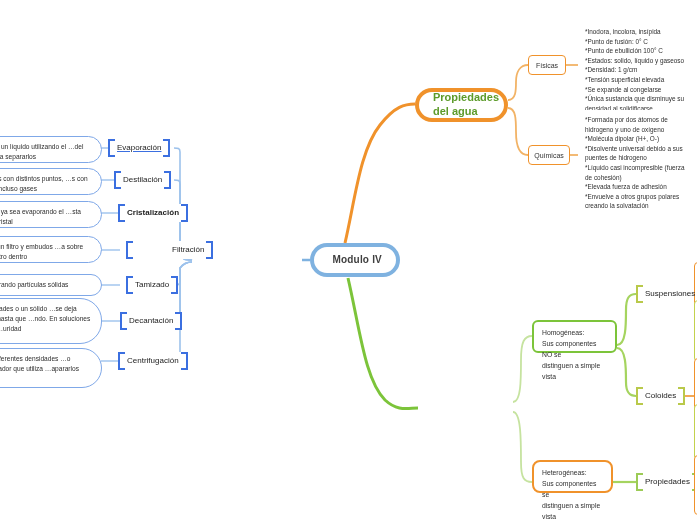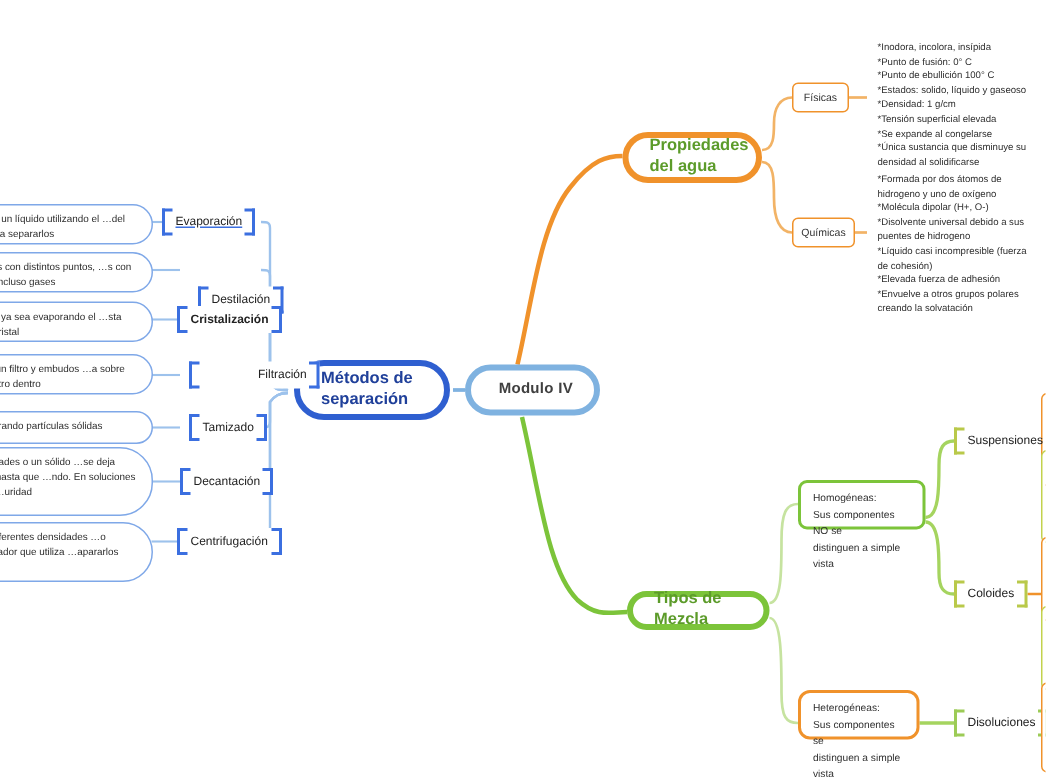--- a/index.html
+++ b/index.html
@@ -118,28 +118,25 @@
 
     <path d="M684,294 L694,294" stroke="#f0922b" stroke-width="1.6" fill="none"></path>
     <path d="M684,396 L694,396" stroke="#f0922b" stroke-width="1.6" fill="none"></path>
     <path d="M686,482 L694,482" stroke="#f0922b" stroke-width="1.6" fill="none"></path>
   </svg>
 
   <div class="node pill center-node" style="left:310px;top:243px;width:90px;height:34px;">
     <span>Modulo IV</span>
   </div>
 
-  <div class="node pill blue-pill" style="left:196px;top:240px;width:104px;height:40px;">
-    <span>Métodos de separación</span>
-  </div>
 
   <div class="bracket blue" style="left:108px;top:139px;height:18px;text-decoration:underline;">
     <span class="txt">Evaporación</span>
   </div>
-  <div class="bracket blue" style="left:132px;top:171px;height:18px;margin-top:20px;">
+  <div class="bracket blue" style="left:114px;top:171px;height:18px;">
     <span class="txt">Destilación</span>
   </div>
   <div class="bracket blue" style="left:118px;top:204px;height:18px;font-weight:bold;">
     <span class="txt">Cristalización</span>
   </div>
   <div class="bracket blue" style="left:126px;top:241px;height:18px;padding-left:46px;">
     <span class="txt">Filtración</span>
   </div>
   <div class="bracket blue" style="left:126px;top:276px;height:18px;">
     <span class="txt">Tamizado</span>
@@ -180,40 +177,37 @@
 *Tensión superficial elevada
 *Se expande al congelarse
 *Única sustancia que disminuye su densidad al solidificarse</div>
   <div class="desc-right plain line" style="left:578px;top:110px;width:118px;height:92px;">*Formada por dos átomos de hidrogeno y uno de oxígeno
 *Molécula dipolar (H+, O-)
 *Disolvente universal debido a sus puentes de hidrogeno
 *Líquido casi incompresible (fuerza de cohesión)
 *Elevada fuerza de adhesión
 *Envuelve a otros grupos polares creando la solvatación</div>
 
-  <div class="node pill green-pill" style="left:418px;top:394px;width:95px;height:26px;justify-content:center;">
-    <span>Tipos de Mezcla</span>
-  </div>
 
   <div class="box-green line" style="left:532px;top:320px;width:85px;height:33px;">Homogéneas:
 Sus componentes NO se
 distinguen a simple vista</div>
 
   <div class="box-orange line" style="left:532px;top:460px;width:81px;height:33px;">Heterogéneas:
 Sus componentes se
 distinguen a simple vista</div>
 
   <div class="bracket olive" style="left:636px;top:285px;height:18px;">
     <span class="txt">Suspensiones</span>
   </div>
   <div class="bracket olive" style="left:636px;top:387px;height:18px;">
     <span class="txt">Coloides</span>
   </div>
   <div class="bracket green" style="left:636px;top:473px;height:18px;">
-    <span class="txt">Disoluciones</span>
+    <span class="txt">Propiedades</span>
   </div>
 
   <div class="stub orange" style="left:694px;top:262px;width:30px;height:62px;"></div>
   <div class="stub olive" style="left:694px;top:300px;width:30px;height:62px;"></div>
   <div class="stub orange" style="left:694px;top:358px;width:30px;height:56px;"></div>
   <div class="stub olive" style="left:694px;top:404px;width:30px;height:56px;"></div>
   <div class="stub orange" style="left:694px;top:455px;width:30px;height:60px;"></div>
 
 </div>
 

